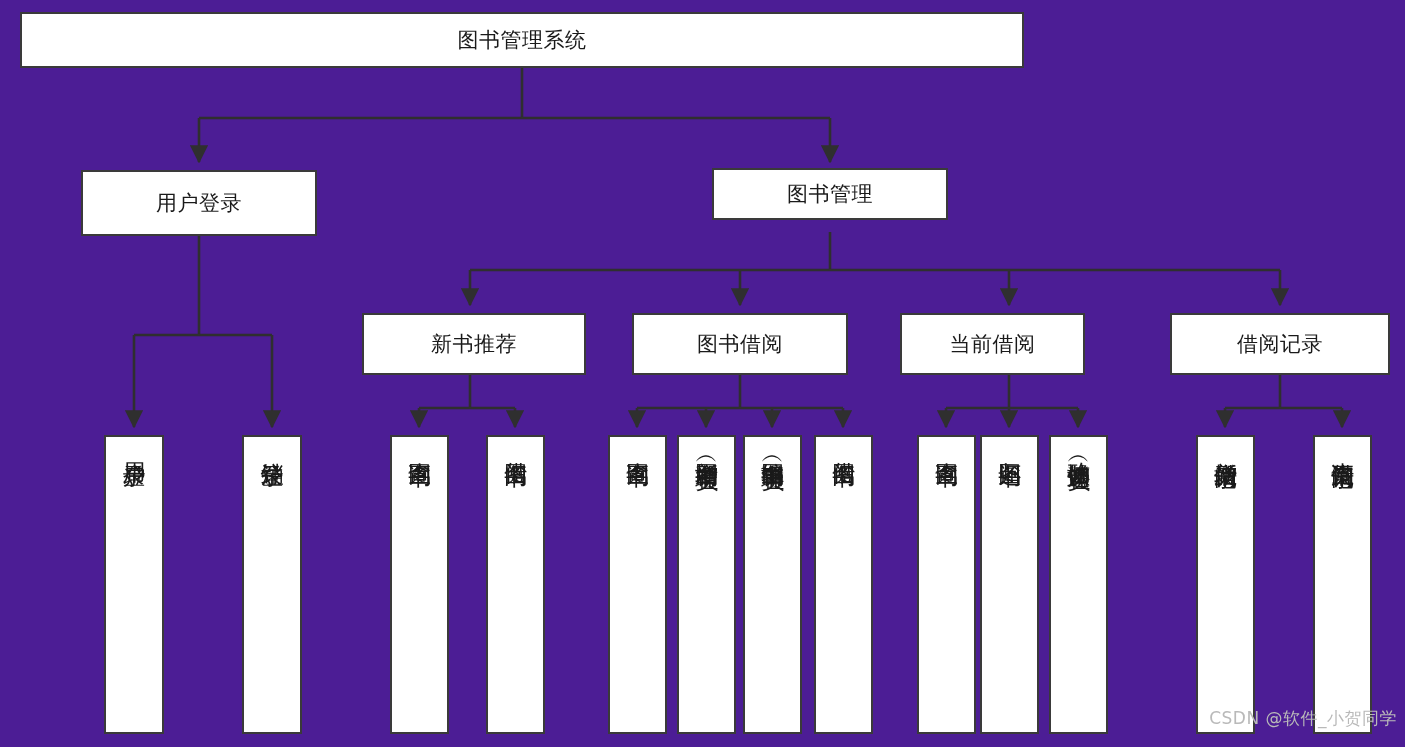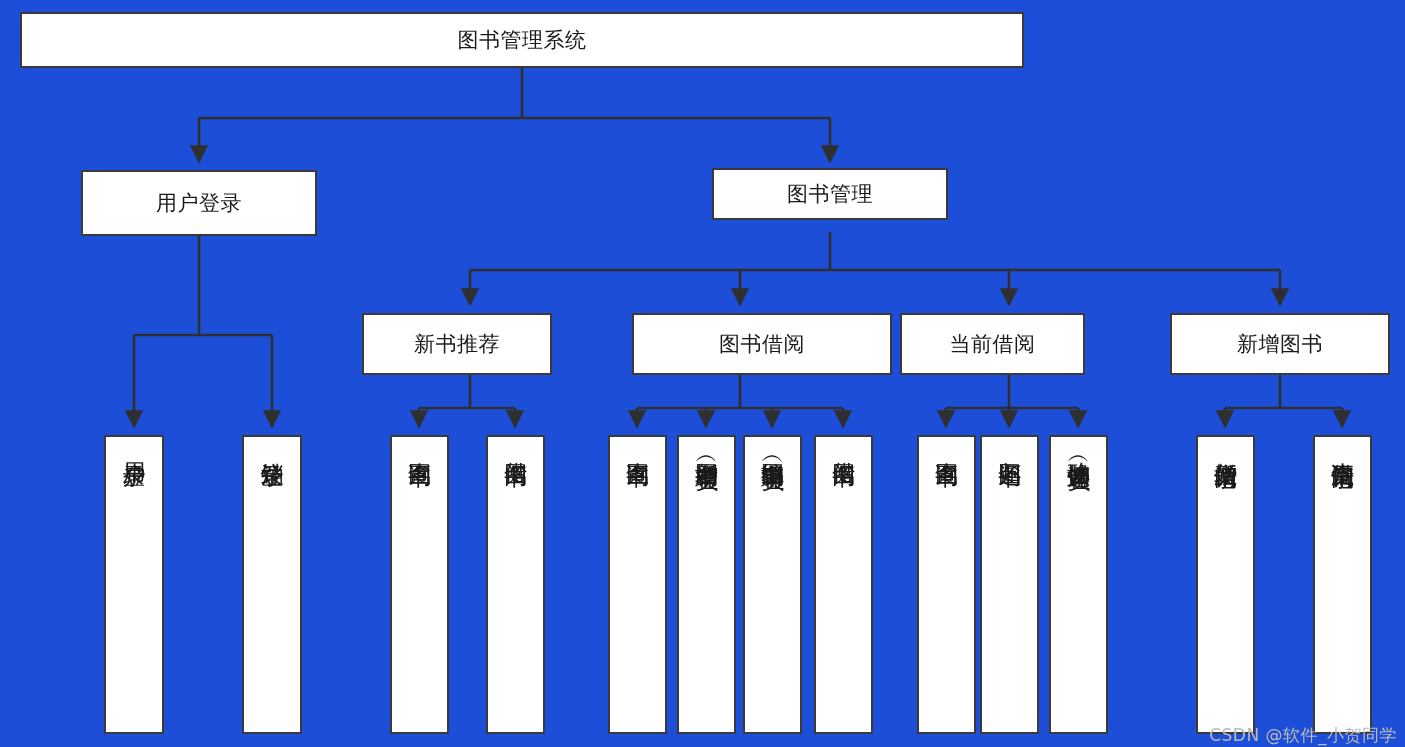--- a/index.html
+++ b/index.html
@@ -7,21 +7,21 @@
     padding: 0;
     background: #ffffff;
   }
   body {
     font-family: "DejaVu Sans", "Liberation Sans", sans-serif;
   }
   #stage {
     position: relative;
     width: 1405px;
     height: 747px;
-    background: #1d4ed8;
+    background: #4c1d95;
     overflow: hidden;
   }
   #wires {
     position: absolute;
     left: 0;
     top: 0;
     width: 1405px;
     height: 747px;
     pointer-events: none;
   }
@@ -56,21 +56,21 @@
     writing-mode: vertical-rl;
     text-orientation: upright;
     font-size: 23px;
     line-height: 1.02;
     letter-spacing: 1px;
     white-space: nowrap;
   }
   .watermark {
     position: absolute;
     right: 8px;
-    bottom: 0;
+    bottom: 17px;
     font-size: 17px;
     color: #b9b9b9;
     letter-spacing: 0.5px;
     white-space: nowrap;
     user-select: none;
   }
 </style>
 </head>
 <body>
 
@@ -130,31 +130,31 @@
     <span class="cap">图书管理系统</span>
   </div>
 
   <div class="node horiz" style="left:81px; top:170px; width:236px; height:66px;">
     <span class="cap">用户登录</span>
   </div>
   <div class="node horiz" style="left:712px; top:168px; width:236px; height:52px;">
     <span class="cap">图书管理</span>
   </div>
 
-  <div class="node horiz" style="left:362px; top:313px; width:190px; height:62px;">
+  <div class="node horiz" style="left:362px; top:313px; width:224px; height:62px;">
     <span class="cap">新书推荐</span>
   </div>
-  <div class="node horiz" style="left:632px; top:313px; width:260px; height:62px;">
+  <div class="node horiz" style="left:632px; top:313px; width:216px; height:62px;">
     <span class="cap">图书借阅</span>
   </div>
   <div class="node horiz" style="left:900px; top:313px; width:185px; height:62px;">
     <span class="cap">当前借阅</span>
   </div>
   <div class="node horiz" style="left:1170px; top:313px; width:220px; height:62px;">
-    <span class="cap">新增图书</span>
+    <span class="cap">借阅记录</span>
   </div>
 
   <div class="node vert" style="left:104px; top:435px; width:60px; height:299px;">
     <span class="cap">用户登录</span>
   </div>
   <div class="node vert" style="left:242px; top:435px; width:60px; height:299px;">
     <span class="cap">注销登录</span>
   </div>
 
   <div class="node vert" style="left:390px; top:435px; width:59px; height:299px;">

